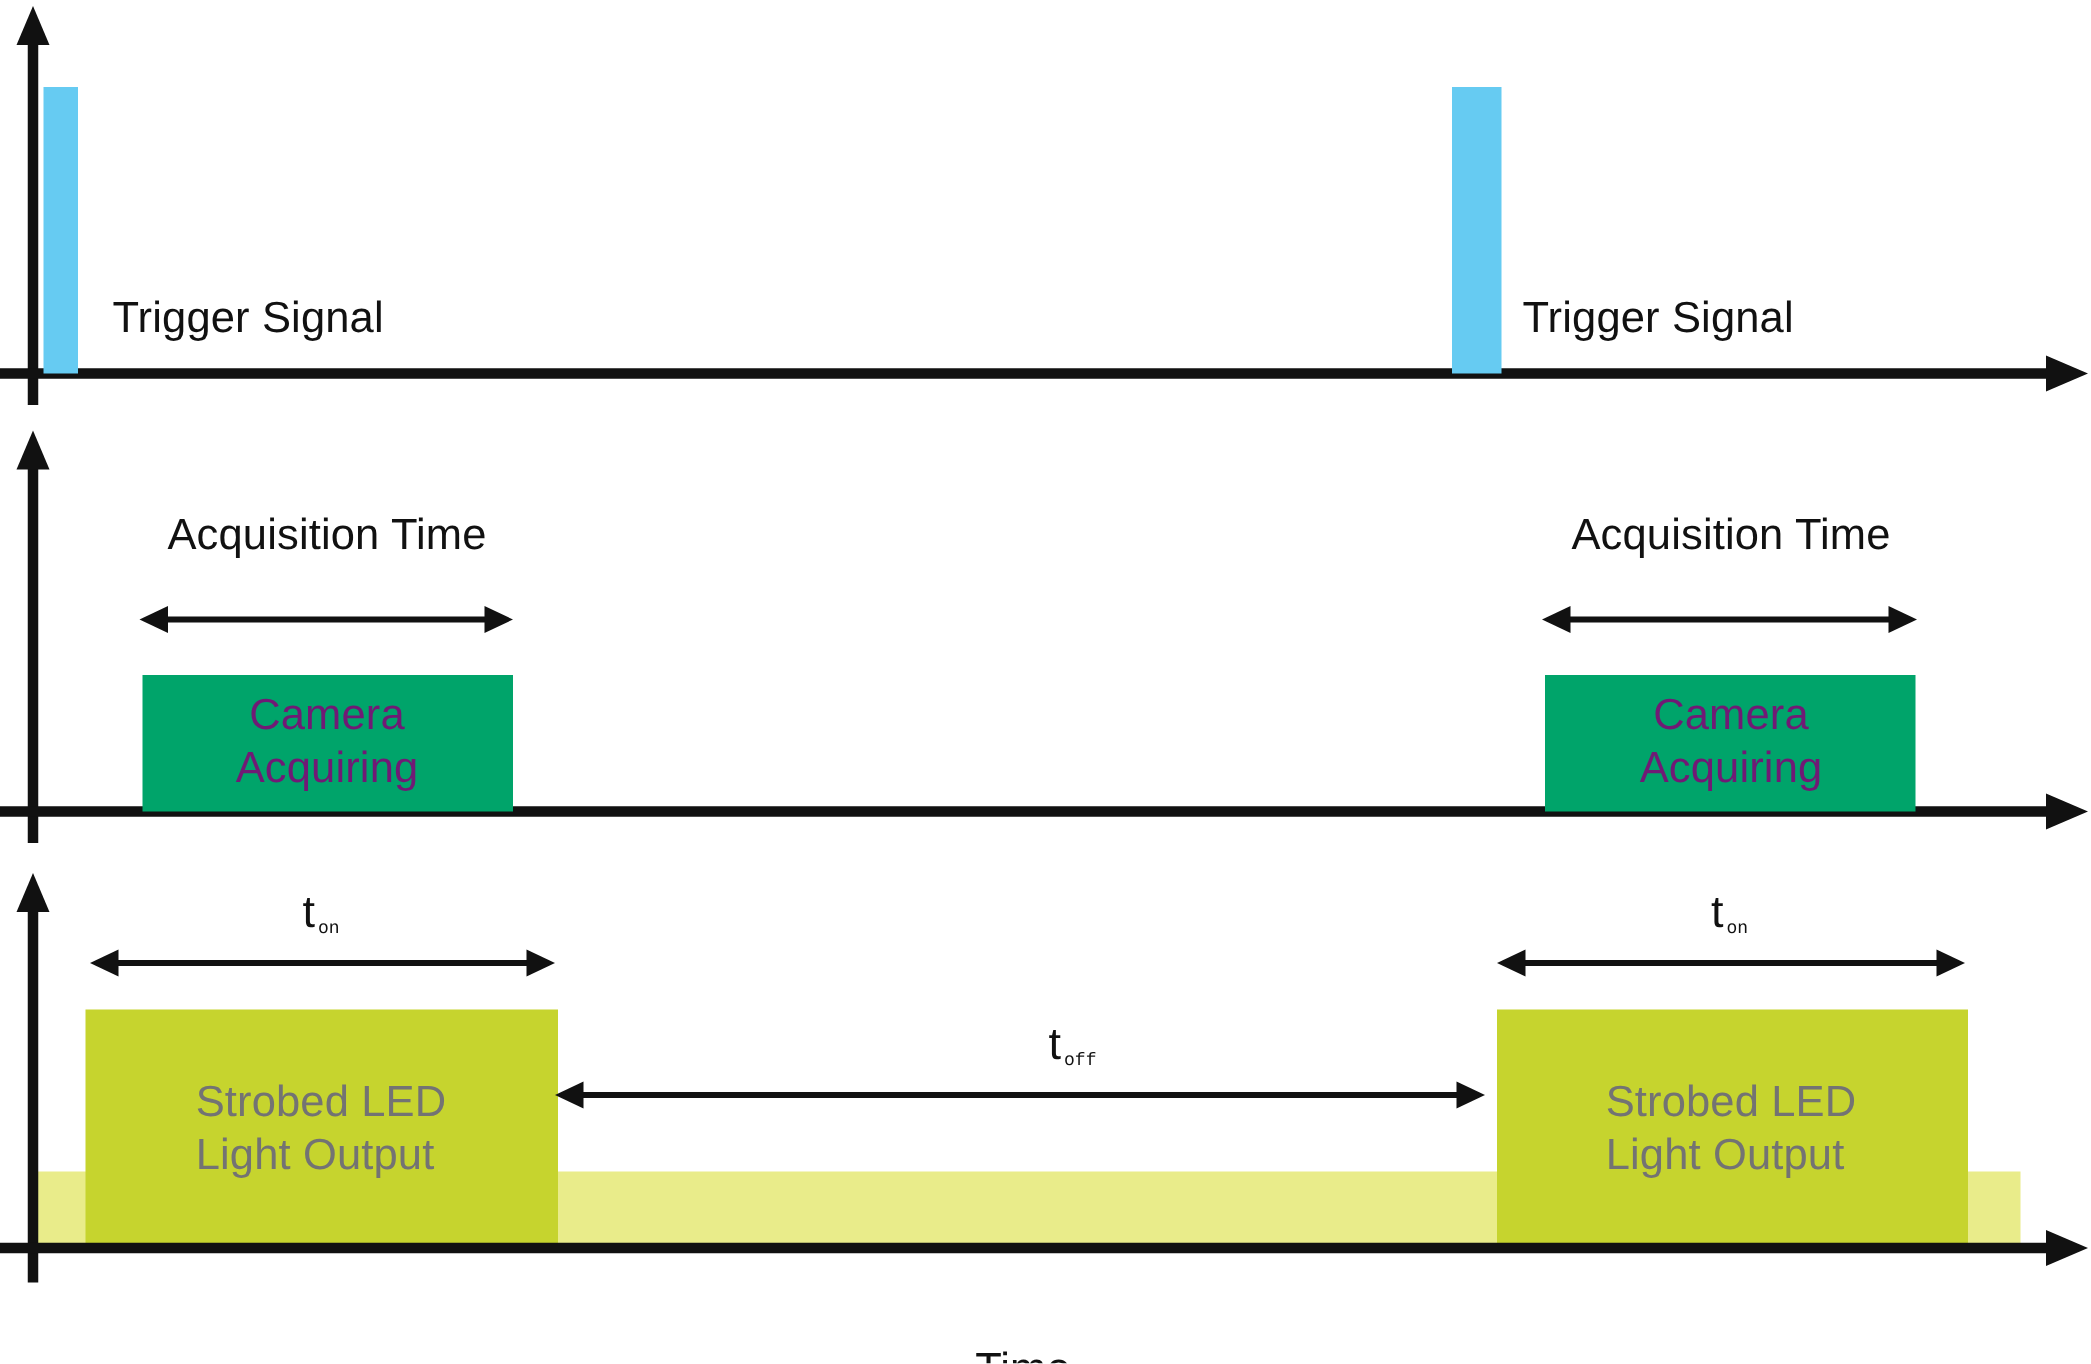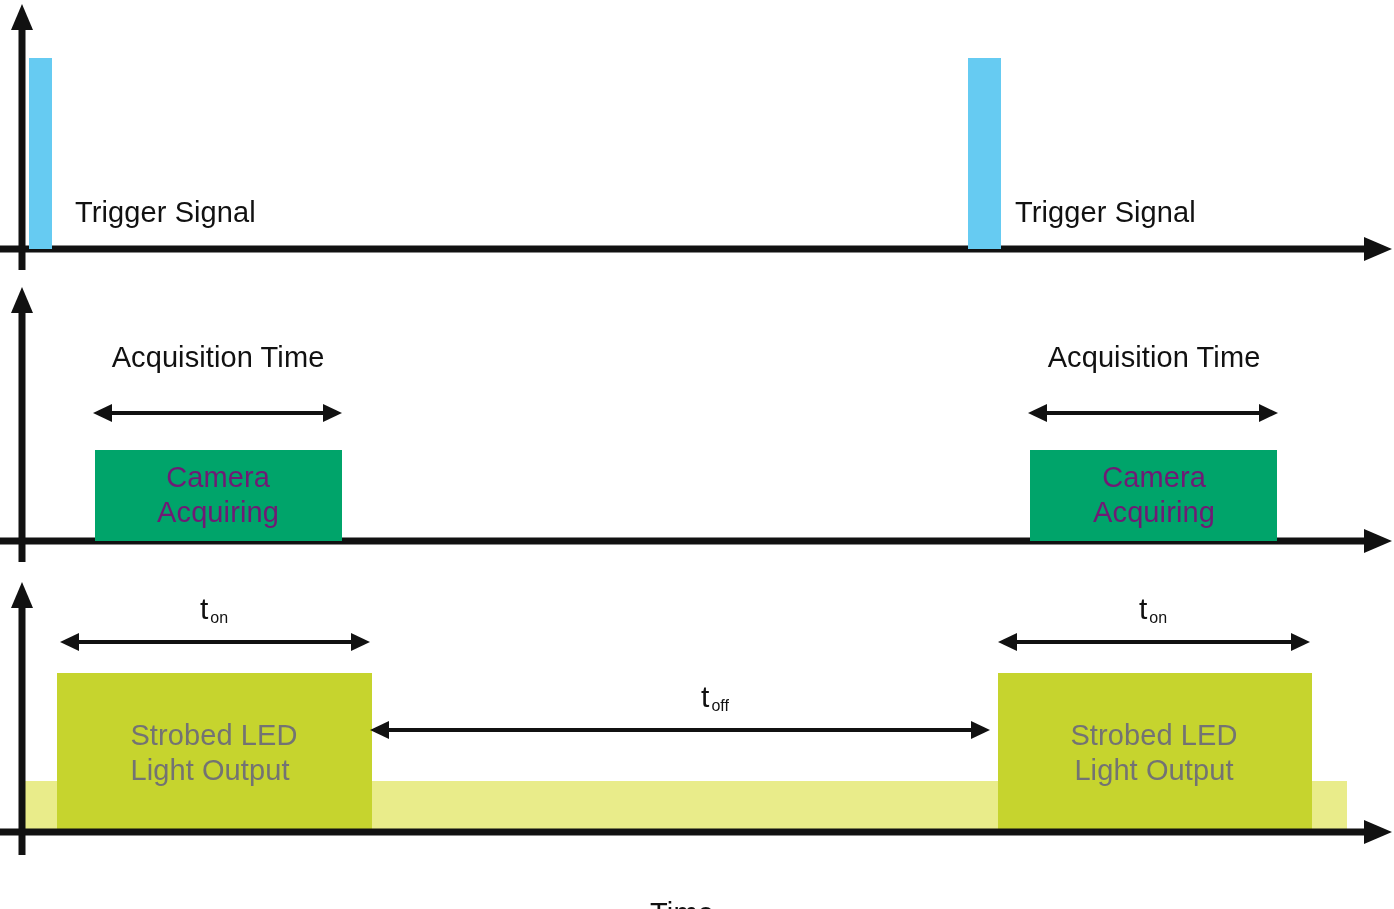--- a/index.html
+++ b/index.html
@@ -50,42 +50,42 @@
     stroke: none;
   }
   .lbl-plain {
     position: absolute;
     font-family: "Liberation Sans", sans-serif;
     color: #111111;
     font-size: 29px;
     line-height: 1.22;
     white-space: nowrap;
     letter-spacing: 0.1px;
-    text-align: center;
   }
   .lbl-white {
     color: #701a75;
     text-align: center;
   }
   .lbl-dark {
     color: #737373;
   }
   .lbl-sub {
     position: absolute;
     font-family: "Liberation Sans", sans-serif;
     color: #111111;
     white-space: nowrap;
   }
   .lbl-sub .t-main {
     font-size: 30px;
   }
   .lbl-sub .t-sub {
-    font-size: 16px;
+    font-size: 12px;
     vertical-align: sub;
     padding-left: 2px;
+    font-family: Liberation Mono, monospace;
   }
   .centered {
     transform: translateX(-50%);
   }
 </style>
 </head>
 <body>
 
 <div id="diagram-root">
 

